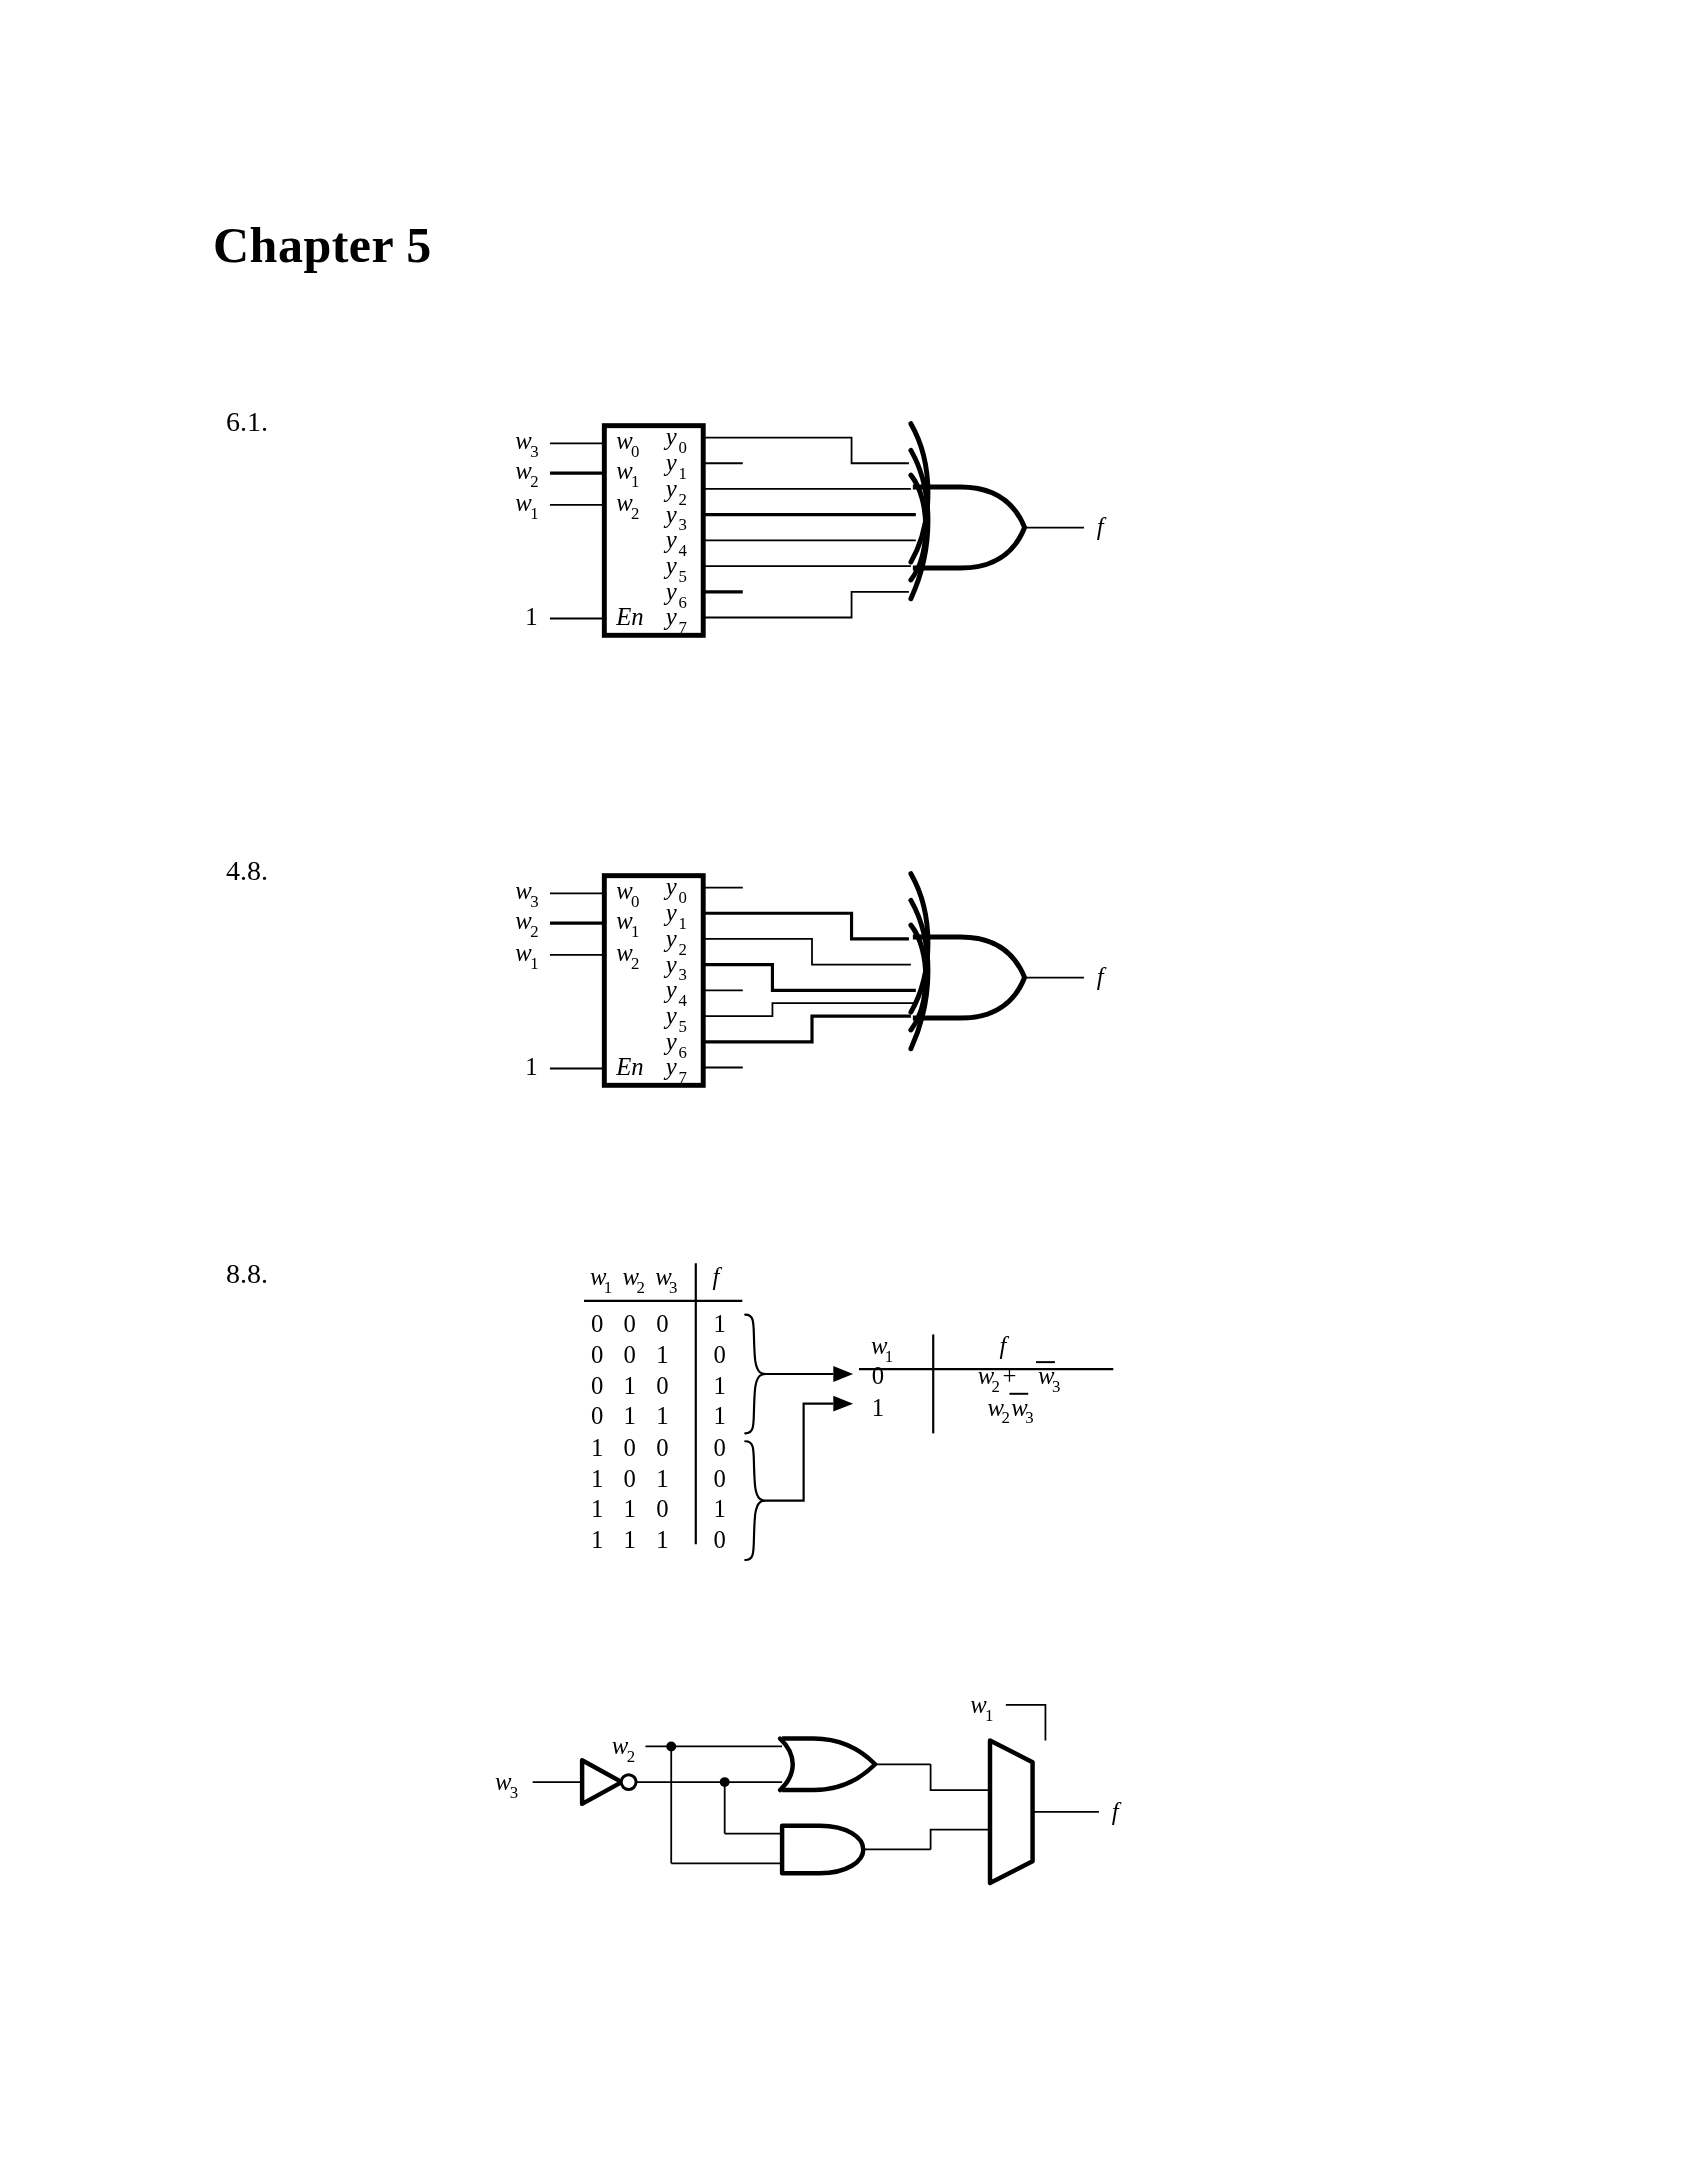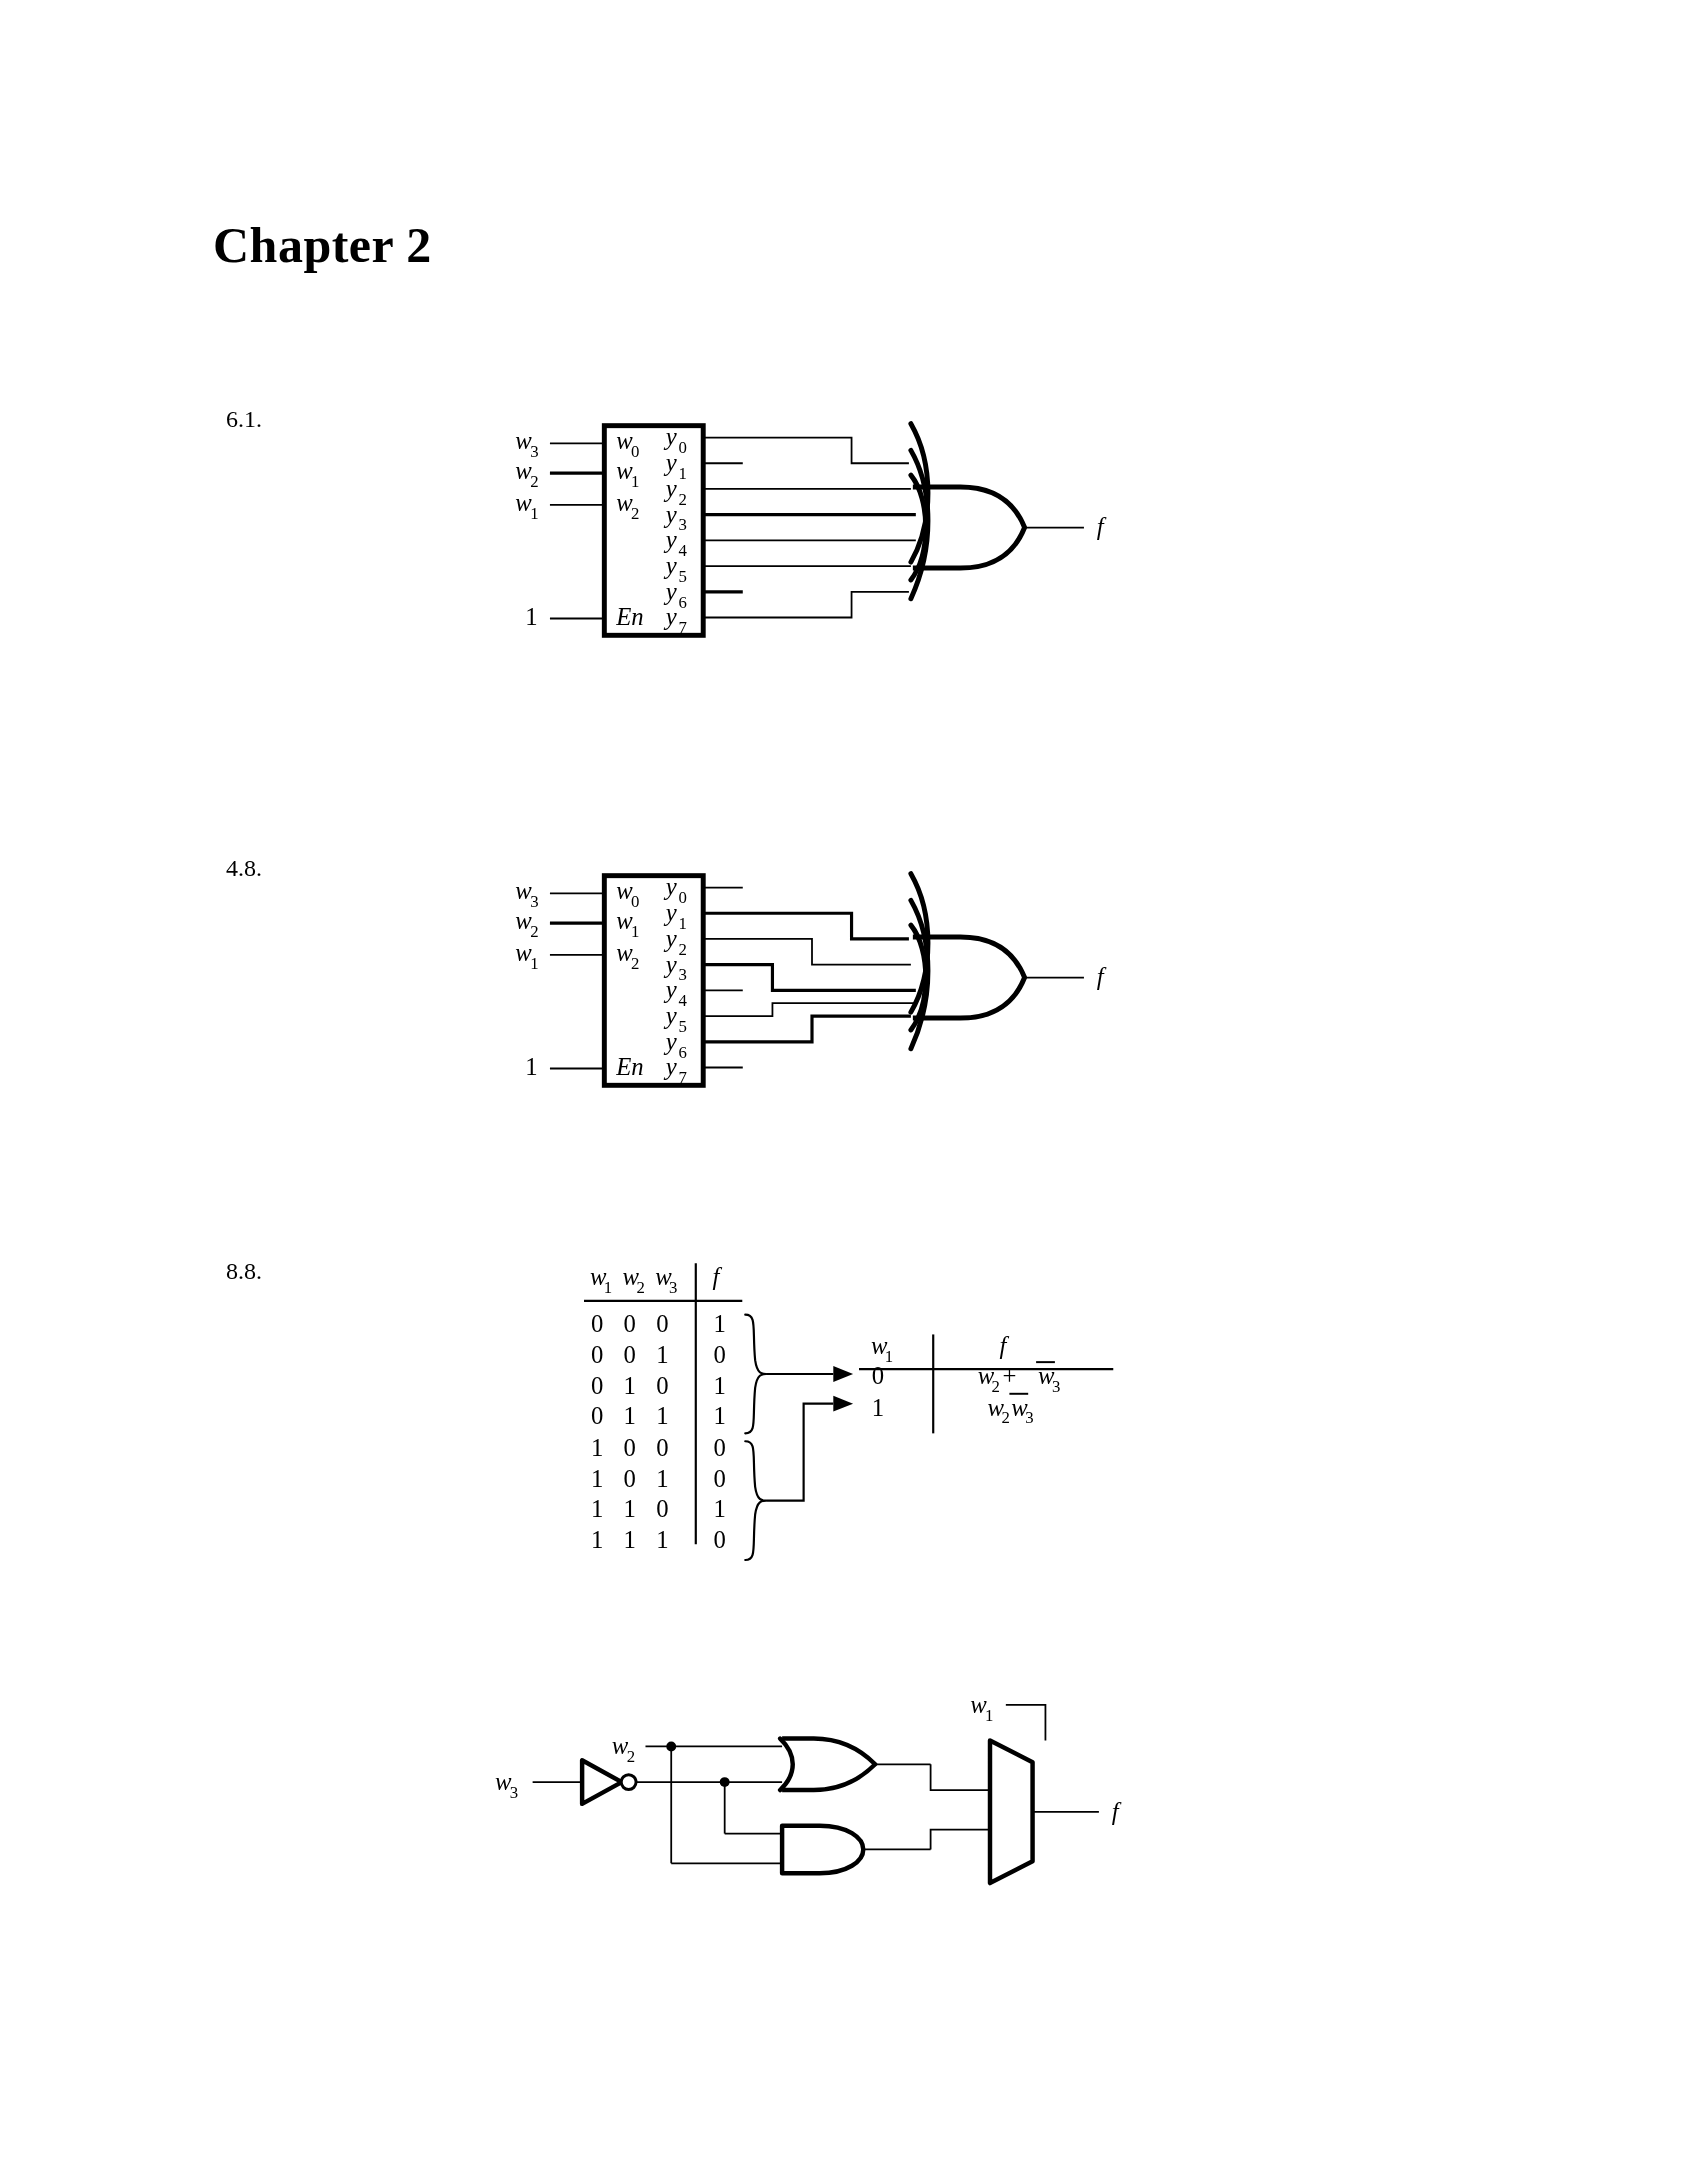--- a/index.html
+++ b/index.html
@@ -29,21 +29,21 @@
     top: 216px;
     font-size: 50px;
     font-weight: bold;
     letter-spacing: 0.5px;
     white-space: nowrap;
   }
 
   
   .prob-num {
     position: absolute;
-    font-size: 24px;
+    font-size: 28px;
     white-space: nowrap;
   }
   #prob-61 { left: 226px; top: 406px; }
   #prob-62 { left: 226px; top: 855px; }
   #prob-63 { left: 226px; top: 1258px; }
 
   
   .figure {
     position: absolute;
   }
@@ -72,21 +72,21 @@
     width: 1683px;
     text-align: center;
     font-size: 24px;
   }
 </style>
 </head>
 <body>
 
 <div class="page">
 
-  <div class="chapter-title">Chapter 2</div>
+  <div class="chapter-title">Chapter 5</div>
 
   <div class="prob-num" id="prob-61">6.1.</div>
   <div class="prob-num" id="prob-62">4.8.</div>
   <div class="prob-num" id="prob-63">8.8.</div>
 
   <div class="figure" id="fig-61">
     <svg width="634" height="267" viewBox="0 0 640 270">
 
       <rect x="110" y="30" width="100" height="212" fill="none" stroke="#000" stroke-width="5"></rect>
 

